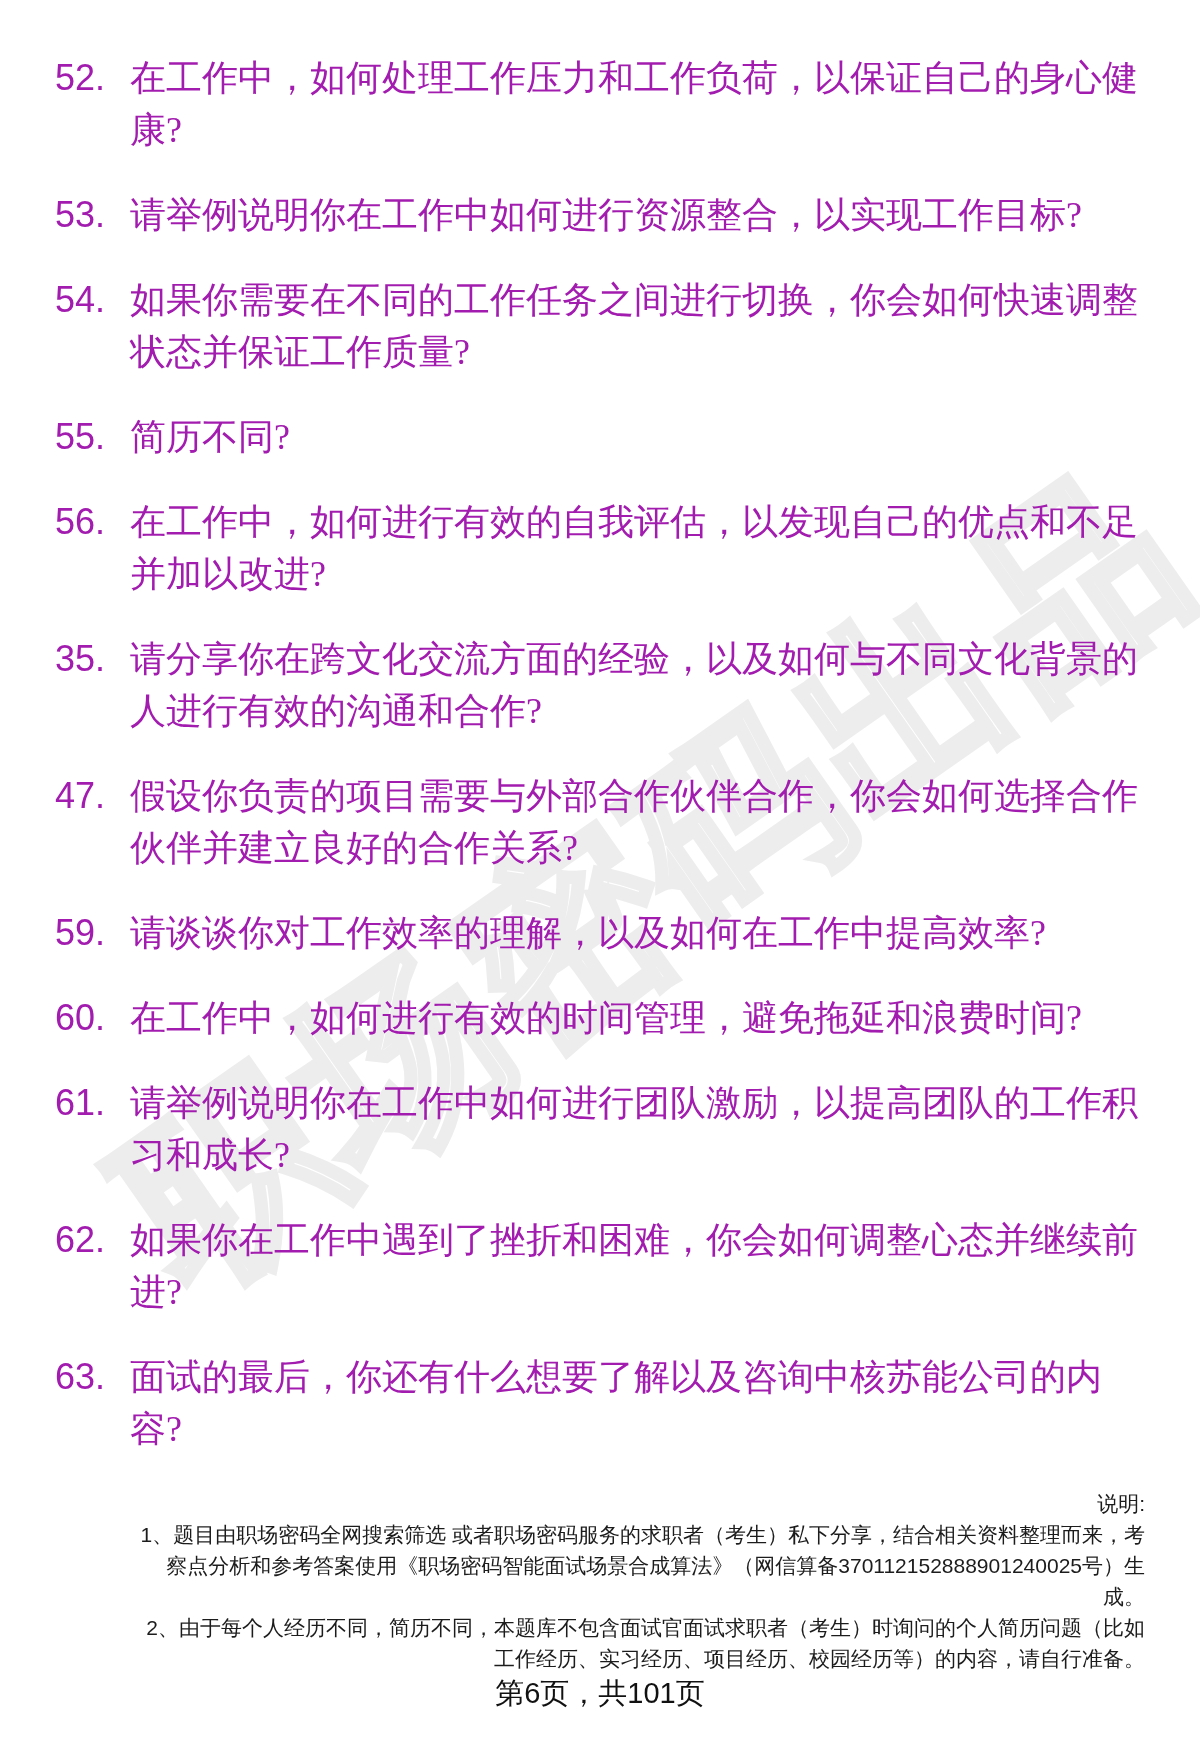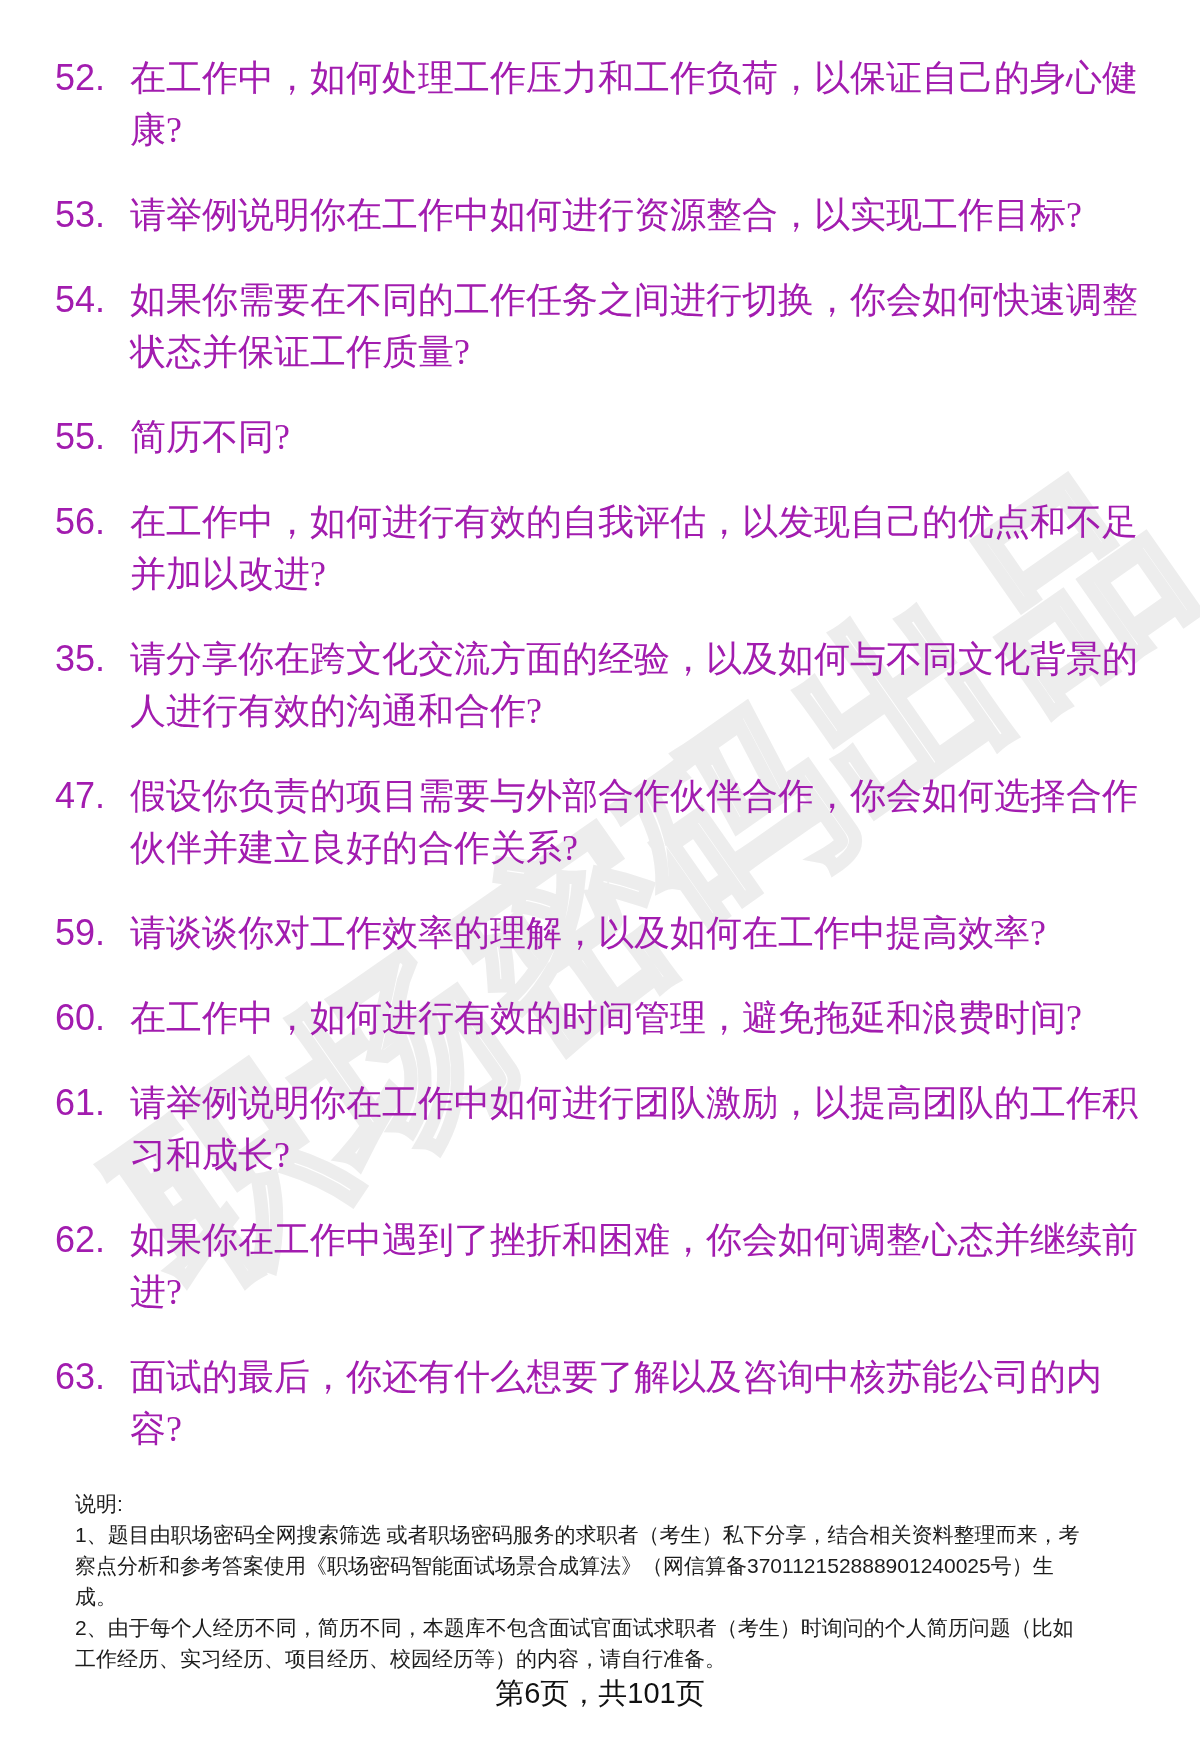--- a/index.html
+++ b/index.html
@@ -44,20 +44,21 @@
   }
   .question:last-of-type { margin-bottom: 0; }
   .q-num { width: 75px; flex: none; }
   .q-text { width: 1022px; flex: none; font-family: Liberation Serif, serif; }
   .q-line { white-space: nowrap; }
   .notes {
     padding: 0 0 0 20px;
     font-size: 21px;
     line-height: 31px;
     color: #1c1c1c;
+    text-align: right;
   }
   .note-line { white-space: nowrap; }
   .page-num {
     text-align: center;
     font-size: 29px;
     line-height: 38px;
     color: #111111;
   }
 </style>
 </head>

